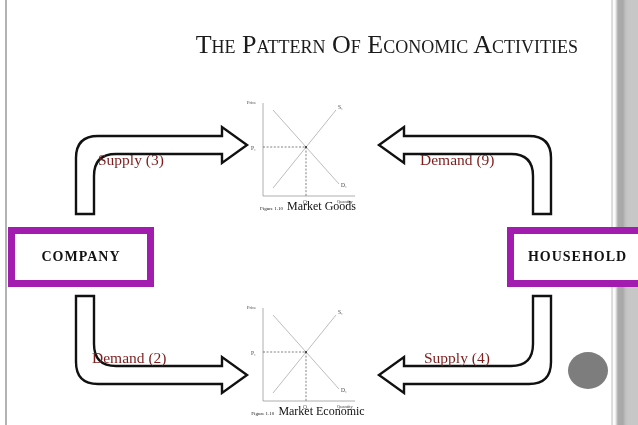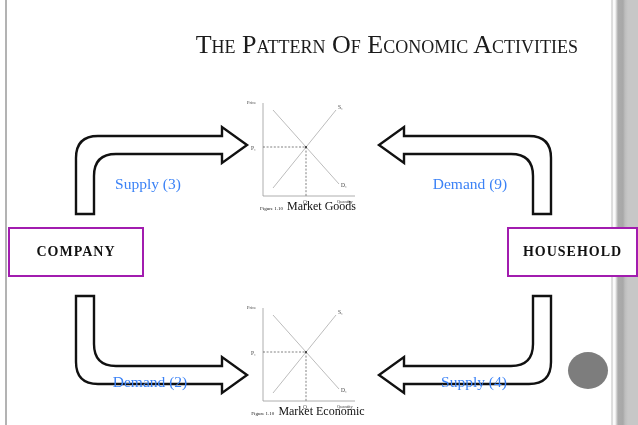--- a/index.html
+++ b/index.html
@@ -17,30 +17,30 @@
       #ffffff 0px, #ffffff 1px, #c0c0c0 2px, #fbfbfb 3px, #fbfbfb 5px,
       #e0e0e0 6px, #ababab 8px, #a8a8a8 13px, #bdbdbd 15px,
       #c7c7c7 18px, #c7c7c7 28px);
   }
   .slide-title {
     position:absolute; top:30px; left:8px; width:570px; text-align:right;
     font-variant:small-caps; font-size:26px; color:#1b1b1b;
     font-family:"Liberation Serif", serif; white-space:nowrap;
   }
   .entity-box {
-    position:absolute; border:2px solid #a21caf; background:#fff;
+    position:absolute; border:7px solid #a21caf; background:#fff;
     display:flex; align-items:center; justify-content:center;
     font-weight:bold; font-size:14px; letter-spacing:1px; color:#111;
     z-index:5;
   }
   .arrows-layer { position:absolute; left:0; top:0; z-index:3; }
   .arrows-layer path { fill:#ffffff; stroke:#111111; stroke-width:2.4; stroke-linejoin:miter; }
   .flow-label {
-    position:absolute; text-align:center; font-size:15.5px; color:#3b82f6;
-    z-index:4; white-space:nowrap;margin-top:24px;
+    position:absolute; text-align:left; font-size:15.5px; color:#7f1d1d;
+    z-index:4; white-space:nowrap;
   }
   .sd-chart { position:absolute; z-index:2; }
   .sd-chart .axis { stroke:#9a9a9a; stroke-width:0.8; }
   .sd-chart .curve { stroke:#ababab; stroke-width:0.8; }
   .sd-chart .dash { stroke:#4a4a4a; stroke-width:0.7; stroke-dasharray:2,1.6; }
   .sd-chart .eq-dot { fill:#333; }
   .sd-chart text { fill:#444; font-family:"Liberation Serif", serif; }
   .sd-chart .t45 { font-size:4.5px; }
   .sd-chart .t5  { font-size:5.5px; }
   .chart-caption {
@@ -104,21 +104,21 @@
 
 <svg class="arrows-layer" width="638" height="425" viewBox="0 0 638 425">
   <path d="M76 214 L76 158 Q76 136 98 136 L222 136 L222 127 L247 145 L222 163 L222 154 L116 154 Q94 154 94 176 L94 214 Z"></path>
   <path d="M551 214 L551 158 Q551 136 529 136 L404 136 L404 127 L379 145 L404 163 L404 154 L511 154 Q533 154 533 176 L533 214 Z"></path>
   <path d="M76 296 L76 362 Q76 384 98 384 L222 384 L222 393 L247 375 L222 357 L222 366 L116 366 Q94 366 94 344 L94 296 Z"></path>
   <path d="M551 296 L551 362 Q551 384 529 384 L404 384 L404 393 L379 375 L404 357 L404 366 L511 366 Q533 366 533 344 L533 296 Z"></path>
 </svg>
 
 <div class="flow-label" style="left:98px;  top:151px; width:100px;">Supply (3)</div>
 <div class="flow-label" style="left:420px; top:151px; width:100px;">Demand (9)</div>
-<div class="flow-label" style="left:100px; top:349px; width:100px;">Demand (2)</div>
+<div class="flow-label" style="left:92px; top:349px; width:100px;">Demand (2)</div>
 <div class="flow-label" style="left:424px; top:349px; width:100px;">Supply (4)</div>
 
 <div class="entity-box" style="left:8px; top:227px; width:132px; height:46px;">
   <span>COMPANY</span>
 </div>
 <div class="entity-box" style="left:477px; top:227px; width:127px; height:46px;margin-left:30px;">
   <span>HOUSEHOLD</span>
 </div>
 
 <div class="gray-circle"></div>

